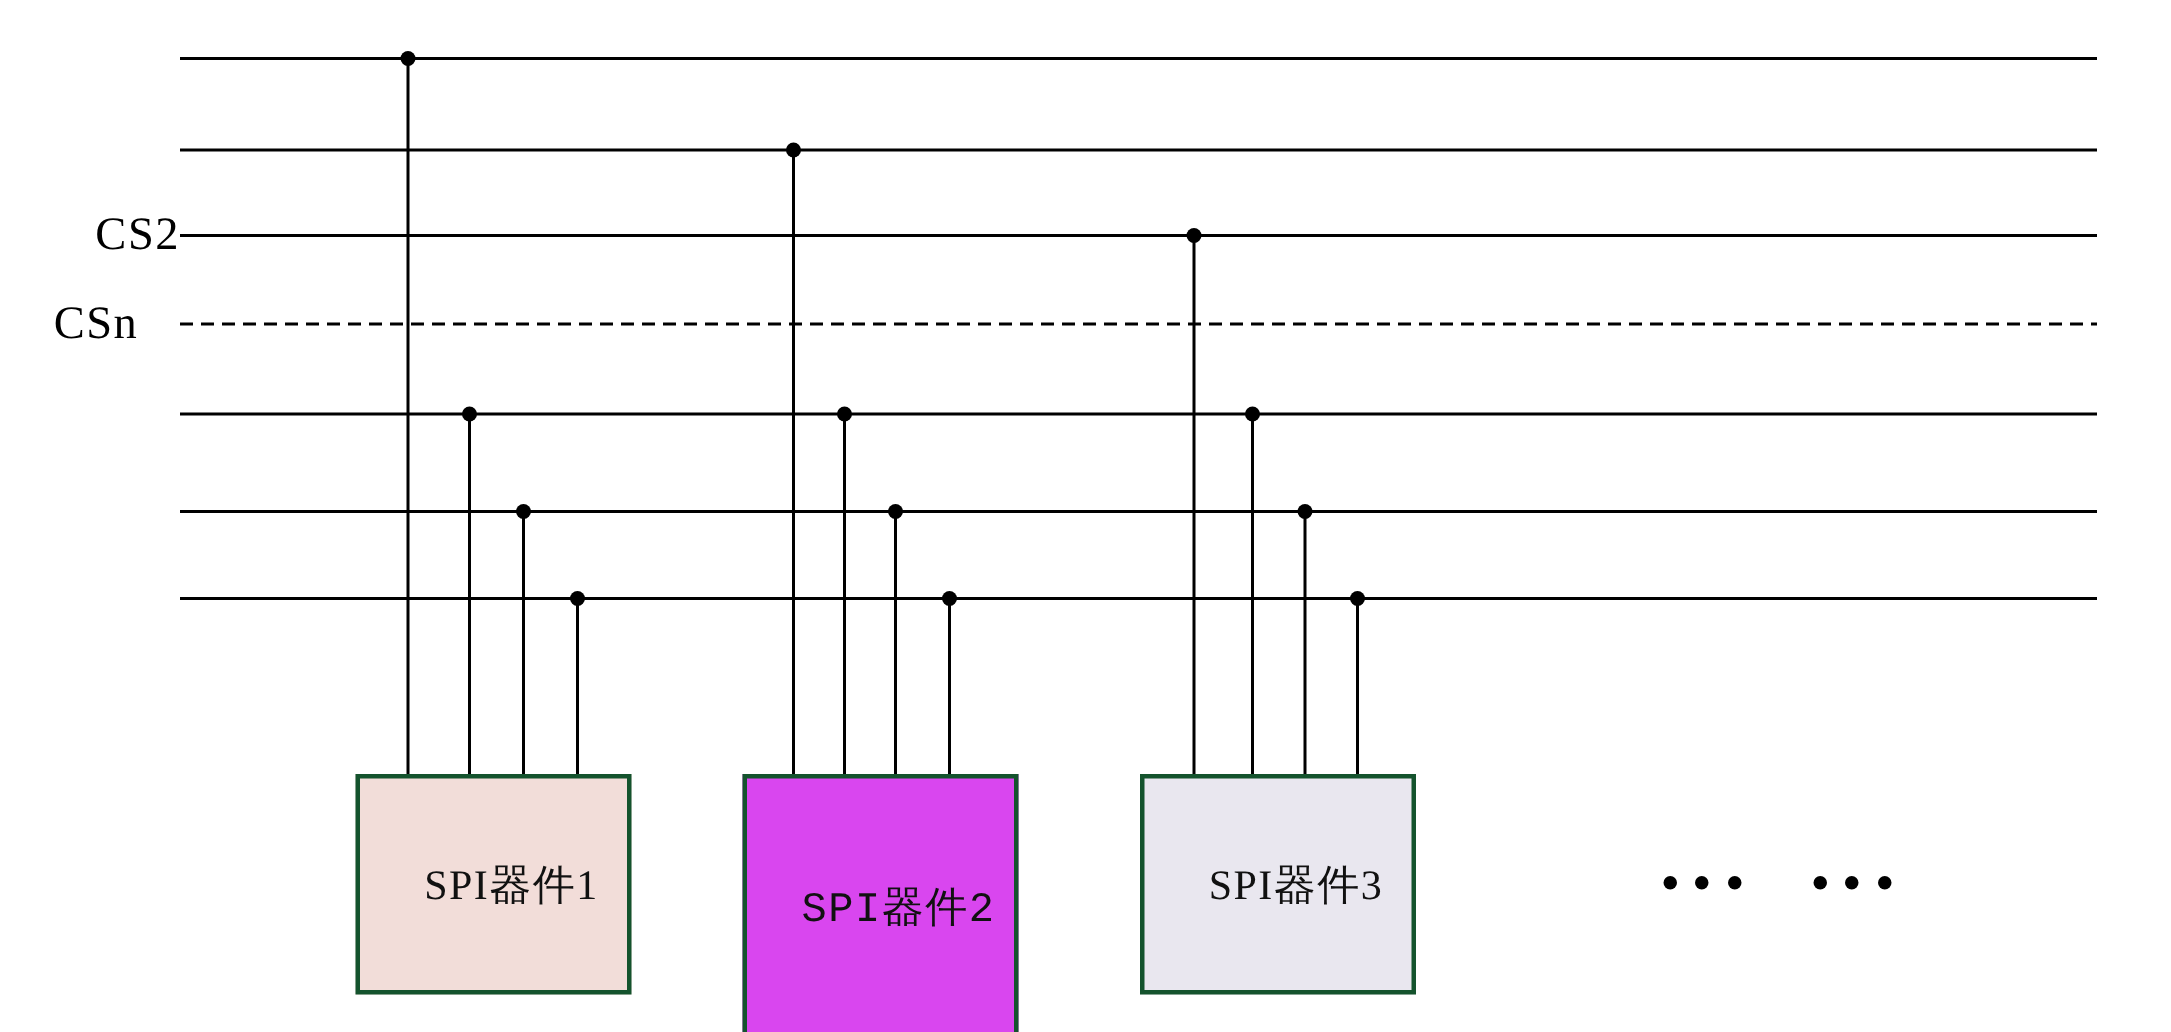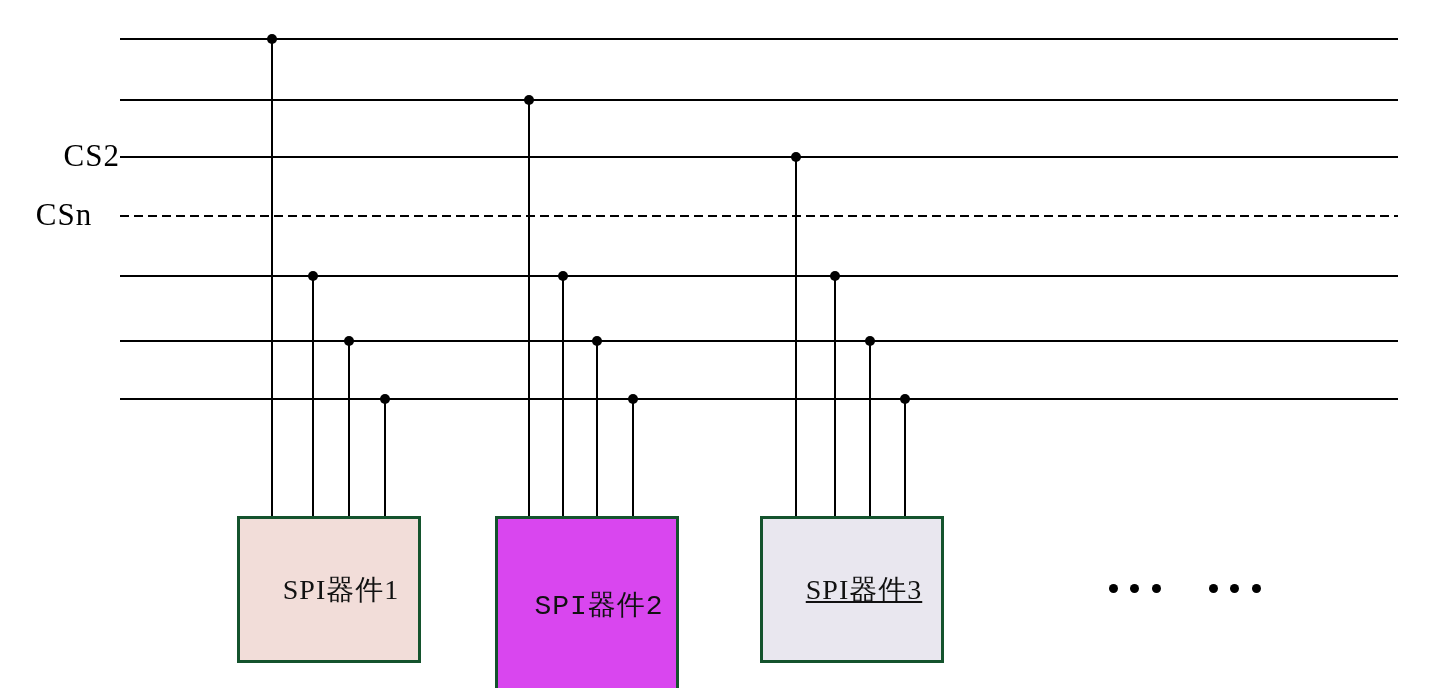--- a/index.html
+++ b/index.html
@@ -99,21 +99,21 @@
       <span>SPI器件2</span>
     </div>
     <div class="vline" style="left: 795.25px; top: 157px; height: 359px;"></div>
     <div class="junction-dot" style="left: 791px; top: 152px;"></div>
     <div class="vline" style="left: 834.25px; top: 276px; height: 240px;"></div>
     <div class="junction-dot" style="left: 830px; top: 271px;"></div>
     <div class="vline" style="left: 869.25px; top: 341px; height: 175px;"></div>
     <div class="junction-dot" style="left: 865px; top: 336px;"></div>
     <div class="vline" style="left: 904.25px; top: 399px; height: 117px;"></div>
     <div class="junction-dot" style="left: 900px; top: 394px;"></div>
-    <div class="device-box" style="left: 760px; top: 516px; width: 184px; height: 147px; background: rgb(233, 231, 239); text-decoration: underline;">
+    <div class="device-box" style="left: 760px; top: 516px; width: 184px; height: 147px; background: rgb(233, 231, 239);">
       <span>SPI器件3</span>
     </div>
     <div class="ellipsis-dot" style="left: 1108.5px; top: 583.5px;"></div>
     <div class="ellipsis-dot" style="left: 1129.5px; top: 583.5px;"></div>
     <div class="ellipsis-dot" style="left: 1151.5px; top: 583.5px;"></div>
     <div class="ellipsis-dot" style="left: 1208.5px; top: 583.5px;"></div>
     <div class="ellipsis-dot" style="left: 1229.5px; top: 583.5px;"></div>
     <div class="ellipsis-dot" style="left: 1251.5px; top: 583.5px;"></div>
   </div>
 

